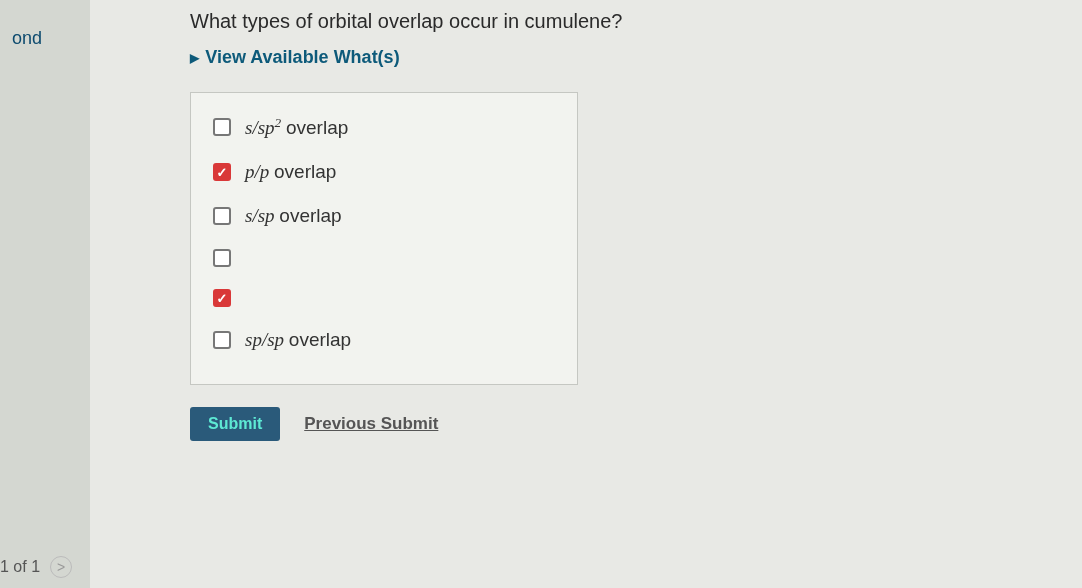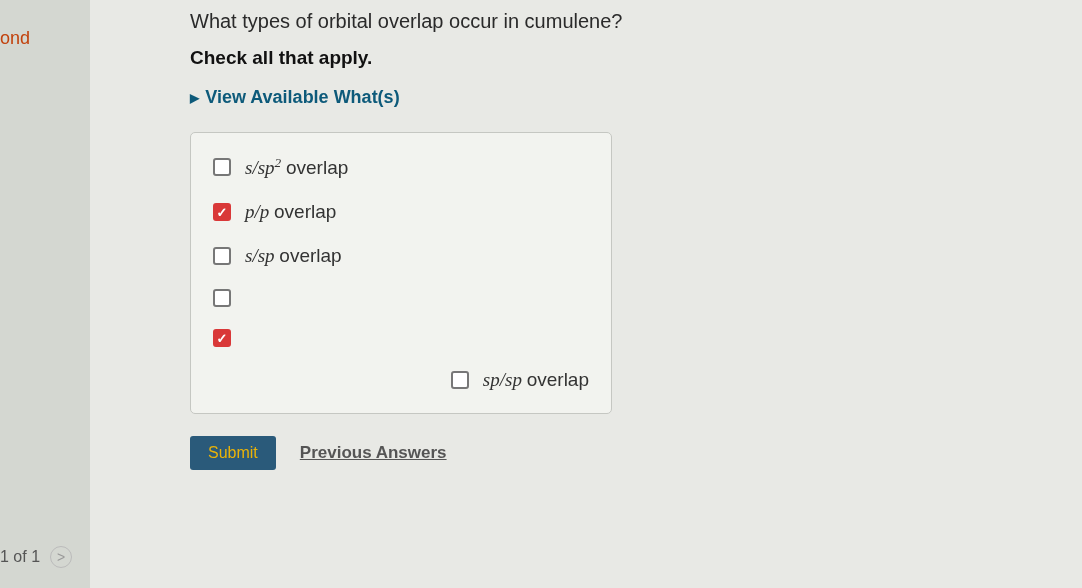--- a/index.html
+++ b/index.html
@@ -15,26 +15,26 @@
       width: 90px;
       background: #d4d7d1;
       padding-top: 30px;
       position: relative;
     }
     .sidebar-partial {
       position: absolute;
       top: 20px;
       left: 0;
       font-size: 18px;
-      color: #c2410c;
-      padding: 8px 0 8px 0;
+      color: #0c4a6e;
+      padding: 8px 0 8px 12px;
     }
     .pager {
       position: absolute;
-      bottom: 20px;
+      bottom: 10px;
       left: 0;
       font-size: 16px;
       color: #555;
       display: flex;
       align-items: center;
       gap: 10px;
       margin-top: 27px;
     }
     .pager-chevron {
       color: #999;
@@ -73,31 +73,31 @@
       display: inline-flex;
       align-items: center;
       gap: 6px;
     }
     .hints-triangle {
       font-size: 12px;
     }
     .options-box {
       border: 1px solid #c5c7c2;
       background: #f2f3ef;
-      border-radius: 5px;
-      width: 422px;
+      border-radius: 0;
+      width: 388px;
       padding: 22px 22px 18px 22px;
     }
     .option {
       display: flex;
       align-items: center;
       gap: 14px;
       margin-bottom: 22px;
     }
-    .option:last-child { margin-bottom: 4px; justify-content: flex-end; }
+    .option:last-child { margin-bottom: 15px; }
     .checkbox {
       width: 18px;
       height: 18px;
       border: 2px solid #777;
       border-radius: 3px;
       background: #fff;
       display: inline-flex;
       align-items: center;
       justify-content: center;
       cursor: pointer;
@@ -122,22 +122,22 @@
     .option-label sup { font-size: 0.7em; }
     .option-label .roman { font-style: normal; font-family: Arial, sans-serif; }
     .buttons {
       margin-top: 22px;
       display: flex;
       align-items: center;
       gap: 24px;
     }
     .submit-btn {
       background: #2a5a7a;
-      color: #eab308;
-      font-weight: 400;
+      color: #5eead4;
+      font-weight: 700;
       font-size: 16px;
       padding: 8px 18px;
       border: none;
       border-radius: 3px;
       cursor: pointer;
     }
     .prev-link {
       color: #555;
       font-size: 17px;
       font-weight: 700;
@@ -151,21 +151,20 @@
 <div class="sidebar">
   <div class="sidebar-partial">ond</div>
   <div class="pager">
     <span>1 of 1</span>
     <span class="pager-chevron">&gt;</span>
   </div>
 </div>
 
 <div class="main">
   <div class="question">What types of orbital overlap occur in cumulene?</div>
-  <div class="instruction">Check all that apply.</div>
 
   <div class="hints">
     <span class="hints-triangle">▶</span>
     <span>View Available What(s)</span>
   </div>
 
   <div class="options-box">
     <div class="option">
       <span class="checkbox"></span>
       <span class="option-label">s/sp<sup>2</sup> <span class="roman">overlap</span></span>
@@ -185,15 +184,15 @@
       <span class="checkbox checked"></span>
     </div>
     <div class="option">
       <span class="checkbox"></span>
       <span class="option-label">sp/sp <span class="roman">overlap</span></span>
     </div>
   </div>
 
   <div class="buttons">
     <button class="submit-btn">Submit</button>
-    <span class="prev-link">Previous Answers</span>
+    <span class="prev-link">Previous Submit</span>
   </div>
 </div>
 
 </body></html>

